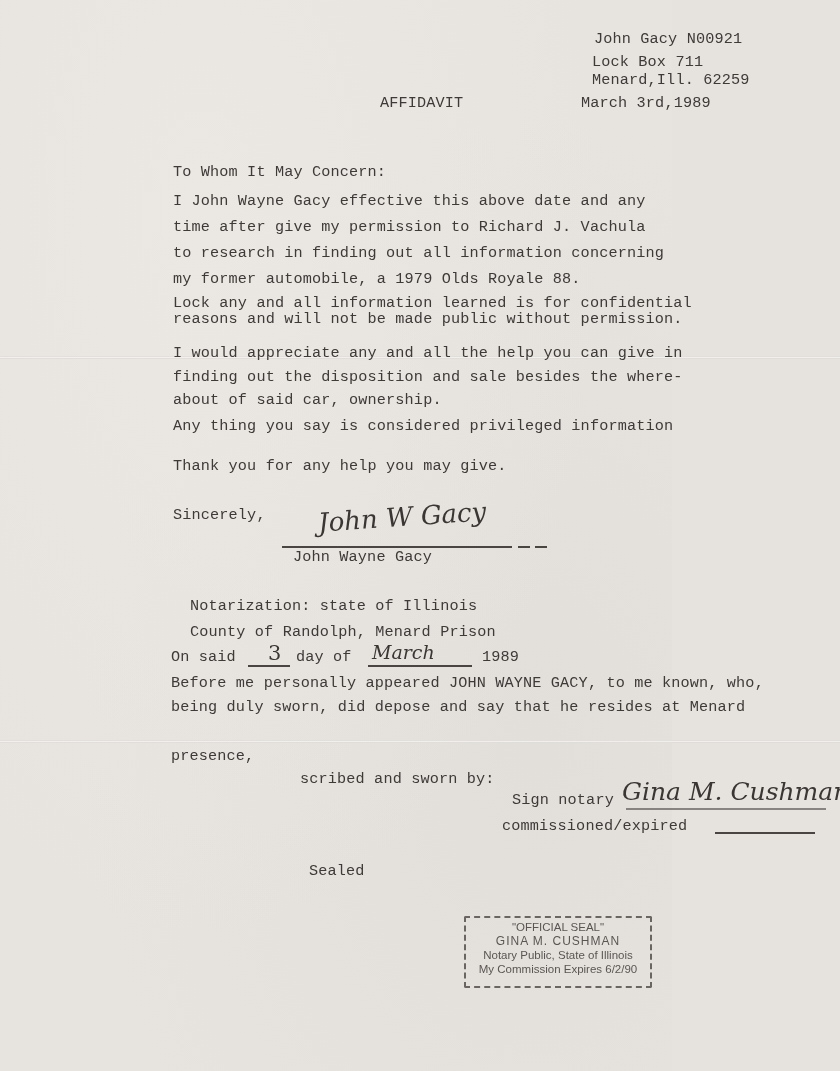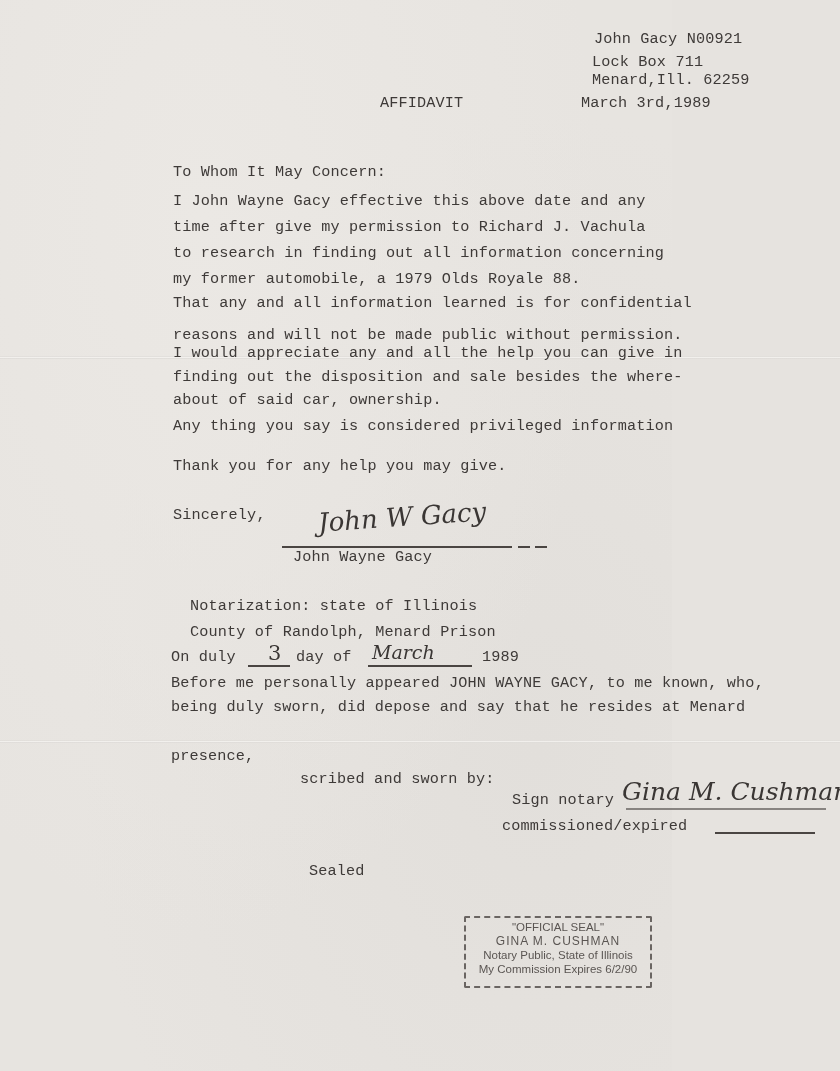--- a/index.html
+++ b/index.html
@@ -44,38 +44,38 @@
   <div class="t" style="left:592px;top:55px">Lock Box 711</div>
   <div class="t" style="left:592px;top:73px">Menard,Ill. 62259</div>
   <div class="t" style="left:380px;top:96px">AFFIDAVIT</div>
   <div class="t" style="left:581px;top:96px">March 3rd,1989</div>
 
   <div class="t" style="left:173px;top:165px">To Whom It May Concern:</div>
   <div class="t" style="left:173px;top:194px">I John Wayne Gacy effective this above date and any</div>
   <div class="t" style="left:173px;top:220px">time after give my permission to Richard J. Vachula</div>
   <div class="t" style="left:173px;top:246px">to research in finding out all information concerning</div>
   <div class="t" style="left:173px;top:272px">my former automobile, a 1979 Olds Royale 88.</div>
-  <div class="t" style="left:173px;top:296px">That any and all information learned is for confidential</div>
-  <div class="t" style="left:173px;top:328px">reasons and will not be made public without permission.</div>
+  <div class="t" style="left:173px;top:296px">Lock any and all information learned is for confidential</div>
+  <div class="t" style="left:173px;top:312px">reasons and will not be made public without permission.</div>
   <div class="t" style="left:173px;top:346px">I would appreciate any and all the help you can give in</div>
   <div class="t" style="left:173px;top:370px">finding out the disposition and sale besides the where-</div>
   <div class="t" style="left:173px;top:393px">about of said car, ownership.</div>
   <div class="t" style="left:173px;top:419px">Any thing you say is considered privileged information</div>
   <div class="t" style="left:173px;top:459px">Thank you for any help you may give.</div>
 
   <div class="t" style="left:173px;top:508px">Sincerely,</div>
   <div class="hand" style="left:318px;top:502px;font-size:26px;transform:rotate(-4deg)">John W Gacy</div>
   <div class="rule" style="left:282px;top:546px;width:230px"></div>
   <div class="rule" style="left:518px;top:546px;width:12px"></div>
   <div class="rule" style="left:535px;top:546px;width:12px"></div>
   <div class="t" style="left:293px;top:550px">John Wayne Gacy</div>
 
   <div class="t" style="left:190px;top:599px">Notarization: state of Illinois</div>
   <div class="t" style="left:190px;top:625px">County of Randolph, Menard Prison</div>
-  <div class="t" style="left:171px;top:650px">On duly</div>
+  <div class="t" style="left:171px;top:650px">On said</div>
   <div class="hand" style="left:268px;top:641px;font-size:21px;font-style:normal">3</div>
   <div class="rule" style="left:248px;top:665px;width:42px"></div>
   <div class="t" style="left:296px;top:650px">day of</div>
   <div class="hand" style="left:372px;top:641px;font-size:19px">March</div>
   <div class="rule" style="left:368px;top:665px;width:104px"></div>
   <div class="t" style="left:482px;top:650px">1989</div>
 
   <div class="t" style="left:171px;top:700px">being duly sworn, did depose and say that he resides at Menard</div>
   <div class="t" style="left:171px;top:676px">Before me personally appeared JOHN WAYNE GACY, to me known, who,</div>
   <div class="t" style="left:171px;top:749px">presence,</div>

